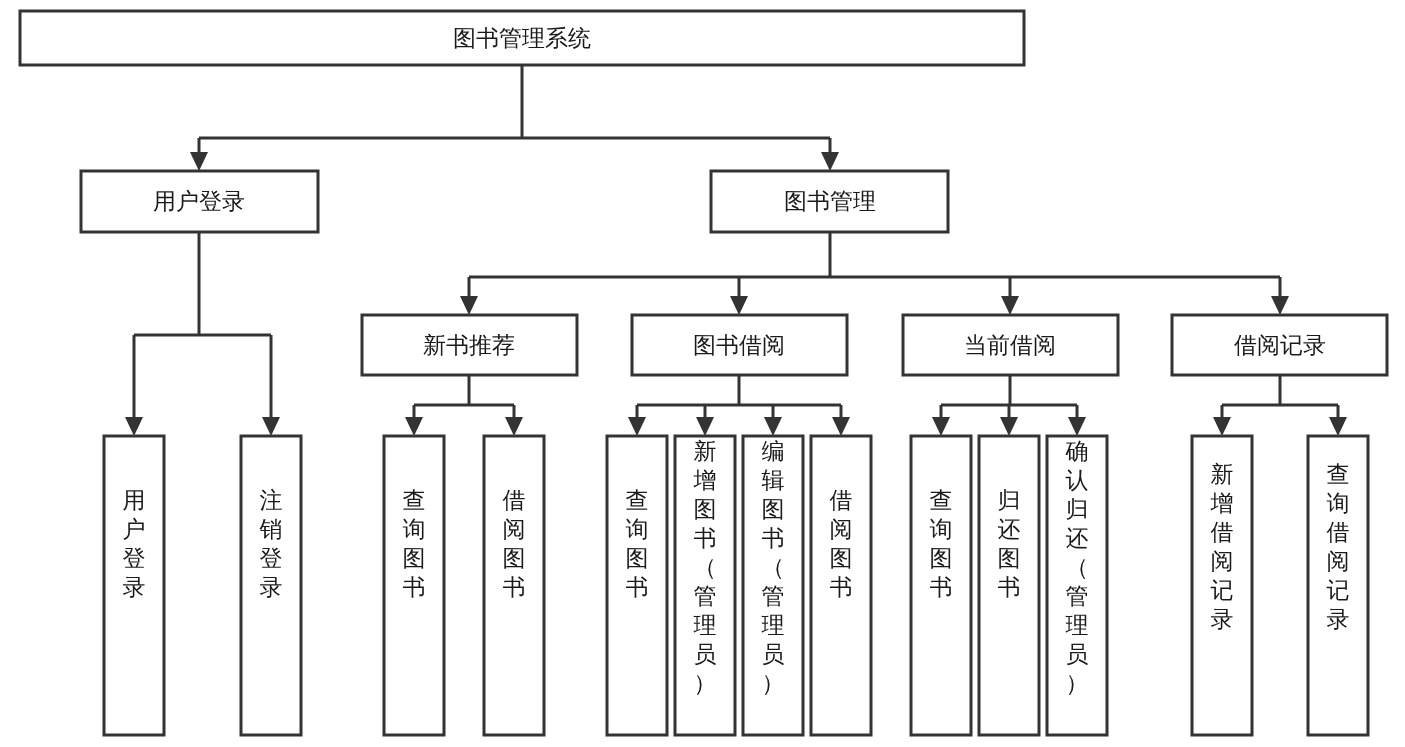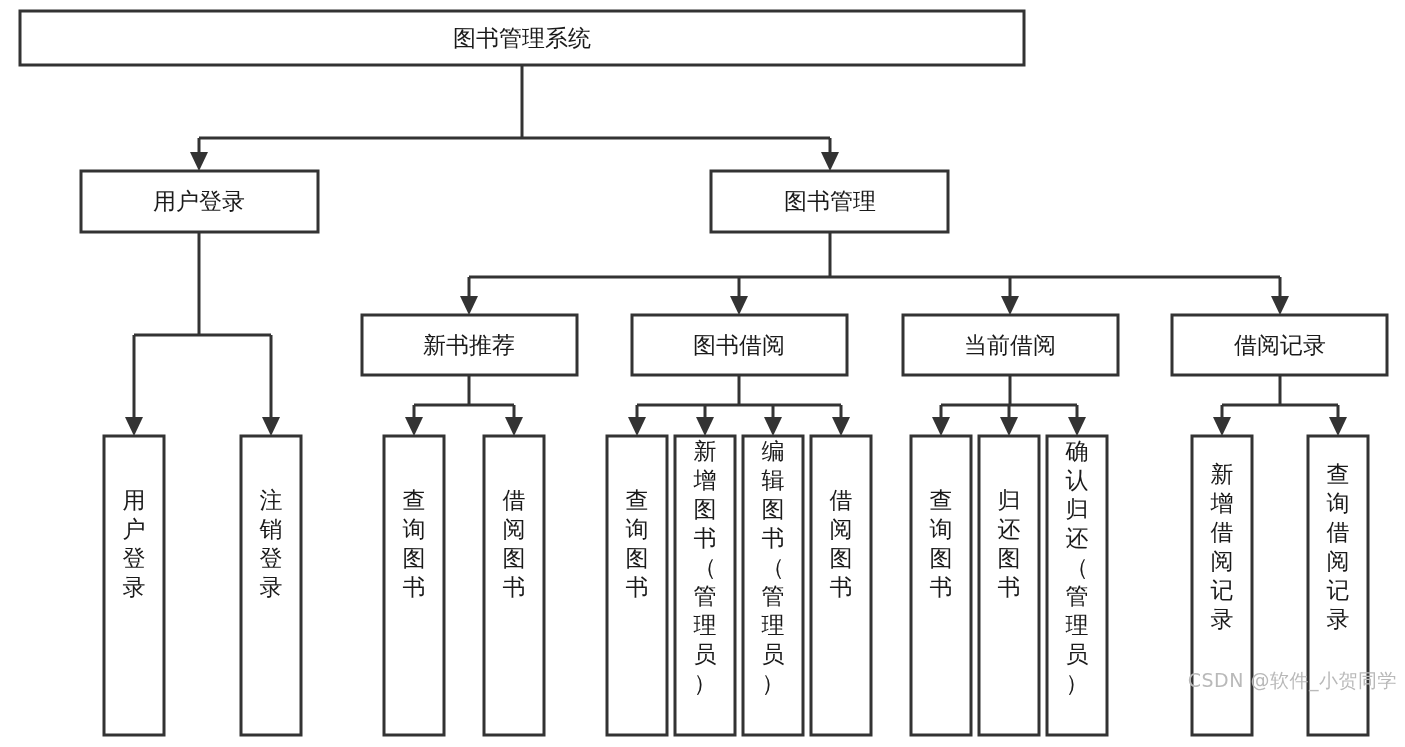--- a/index.html
+++ b/index.html
@@ -227,15 +227,14 @@
       <rect class="leaf-box" x="1192" y="436" width="60" height="299"></rect>
       <text class="leaf-label" x="1222" y="482"><tspan x="1222" y="482">新</tspan><tspan x="1222" y="511">增</tspan><tspan x="1222" y="540">借</tspan><tspan x="1222" y="569">阅</tspan><tspan x="1222" y="598">记</tspan><tspan x="1222" y="627">录</tspan></text>
     </g>
     <g>
       <rect class="leaf-box" x="1308" y="436" width="60" height="299"></rect>
       <text class="leaf-label" x="1338" y="482"><tspan x="1338" y="482">查</tspan><tspan x="1338" y="511">询</tspan><tspan x="1338" y="540">借</tspan><tspan x="1338" y="569">阅</tspan><tspan x="1338" y="598">记</tspan><tspan x="1338" y="627">录</tspan></text>
     </g>
 
   </svg>
 
-  <div class="watermark-text">CSDN @软件_小贺同学</div>
 
 </div>
 
 </body></html>

